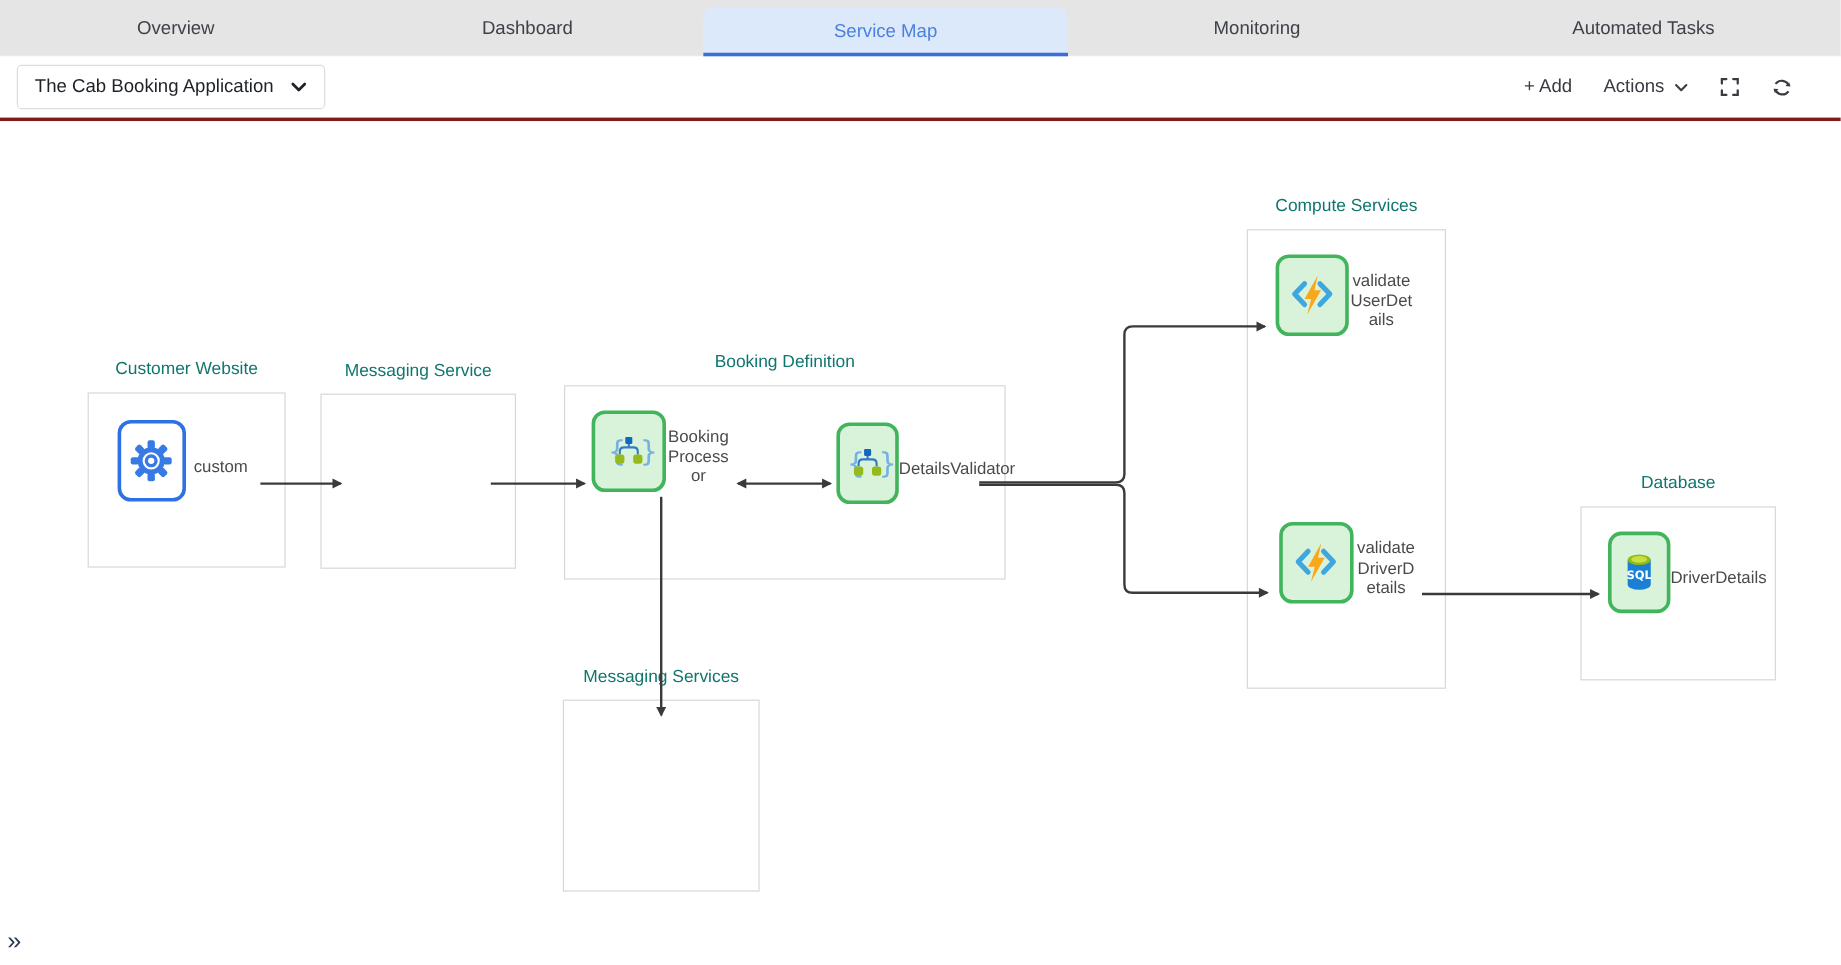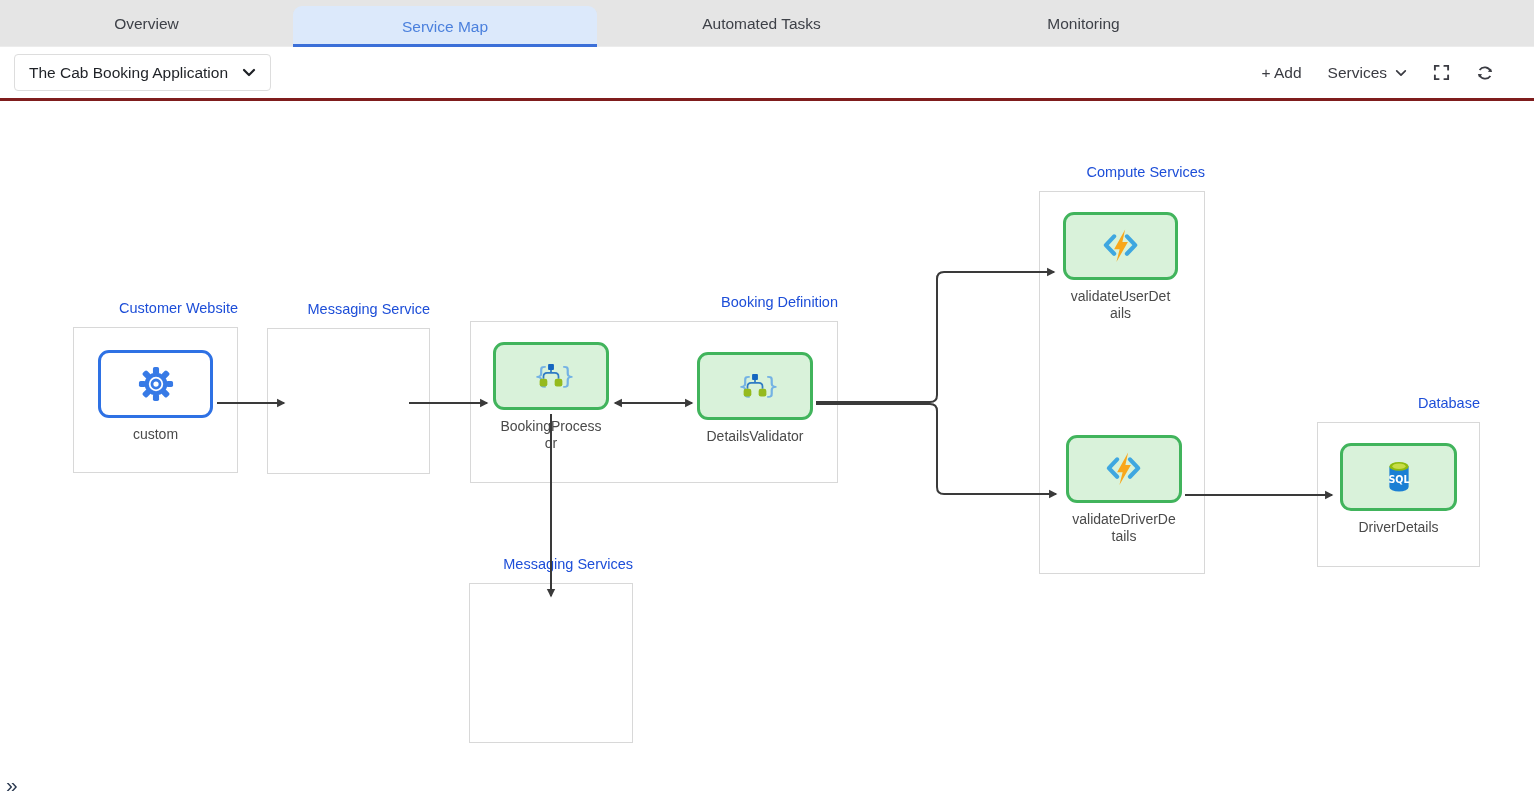--- a/index.html
+++ b/index.html
@@ -19,23 +19,23 @@
   .app-select { display:flex; align-items:center; gap:14px; height:37px; padding:0 14px;
                 border:1px solid #dddddd; border-radius:4px; background:#fff;
                 font-size:15.5px; color:#1e2126; cursor:pointer; }
   .tb-right { display:flex; align-items:center; gap:26px; font-size:15.5px; color:#3a3b42;justify-content:flex-end; }
   .tb-btn { display:flex; align-items:center; gap:8px; background:none; border:none;
             font-size:15.5px; color:#3a3b42; cursor:pointer; font-family:inherit; }
 
   
   .canvas { position:relative; width:1534px; height:703px; background:#fff; }
   .group { position:absolute; border:1px solid #d8d8d8; background:#fff; }
-  .group-title { position:absolute; text-align:right; font-size:14.5px; color:#1d4ed8; }
-
-  .node { position:absolute; display:flex; flex-direction:column; align-items:center; cursor:pointer; }
+  .group-title { position:absolute; text-align:center; font-size:14.5px; color:#0f766e; }
+
+  .node { position:absolute; display:flex; flex-direction:row; align-items:center; cursor:pointer; }
   .node-box { width:100%; height:68px; border-radius:11px; border:3px solid;
               display:flex; align-items:center; justify-content:center; }
   .node.blue  .node-box { border-color:#2e71e4; background:#ffffff; }
   .node.red   .node-box { border-color:#e2483d; background:#f9dbd8; }
   .node.green .node-box { border-color:#41b45c; background:#d9f2da; }
   .node-label { margin-top:8px; width:106px; font-size:14px; line-height:1.18;
                 color:#4a4a4a; text-align:center; word-break:break-all; }
   .node-label.lbl-wide { width:124px; word-break:normal; }
 
   .edges { position:absolute; left:0; top:0; pointer-events:none; }
@@ -44,38 +44,39 @@
   svg text { font-family:"DejaVu Sans", sans-serif; }
 
   .footer-expander { position:absolute; left:6px; top:773px; font-size:21px;
                      color:#2b3950; cursor:pointer; }
 </style>
 </head>
 <body>
 
 <div class="tabbar">
   <div class="tab" style="flex:0 0 293px">Overview</div>
+  <div class="tab" style="flex:0 0 293px">Dashboard</div>
   <div class="tab active" style="flex:0 0 304px">Service Map</div>
+  <div class="tab" style="flex:0 0 315px">Monitoring</div>
   <div class="tab" style="flex:0 0 329px">Automated Tasks</div>
-  <div class="tab" style="flex:0 0 315px">Monitoring</div>
 </div>
 
 <div class="toolbar">
   <div class="app-select">
     <span>The Cab Booking Application</span>
     <svg width="14" height="9" viewBox="0 0 14 9">
       <polyline points="2,2 7,7 12,2" fill="none" stroke="#1e2126" stroke-width="2.2" stroke-linecap="round" stroke-linejoin="round"></polyline>
     </svg>
   </div>
   <div class="tb-right">
     <button class="tb-btn">
       <span>+ Add</span>
     </button>
     <button class="tb-btn">
-      <span>Services</span>
+      <span>Actions</span>
       <svg width="12" height="8" viewBox="0 0 14 9">
         <polyline points="2,2 7,7 12,2" fill="none" stroke="#3a3b42" stroke-width="2" stroke-linecap="round" stroke-linejoin="round"></polyline>
       </svg>
     </button>
     <button class="tb-btn">
       <svg width="17" height="17" viewBox="0 0 18 18">
         <path d="M2 6 V2 H6 M12 2 H16 V6 M16 12 V16 H12 M6 16 H2 V12" fill="none" stroke="#3a3b42" stroke-width="2" stroke-linecap="round"></path>
       </svg>
     </button>
     <button class="tb-btn">

